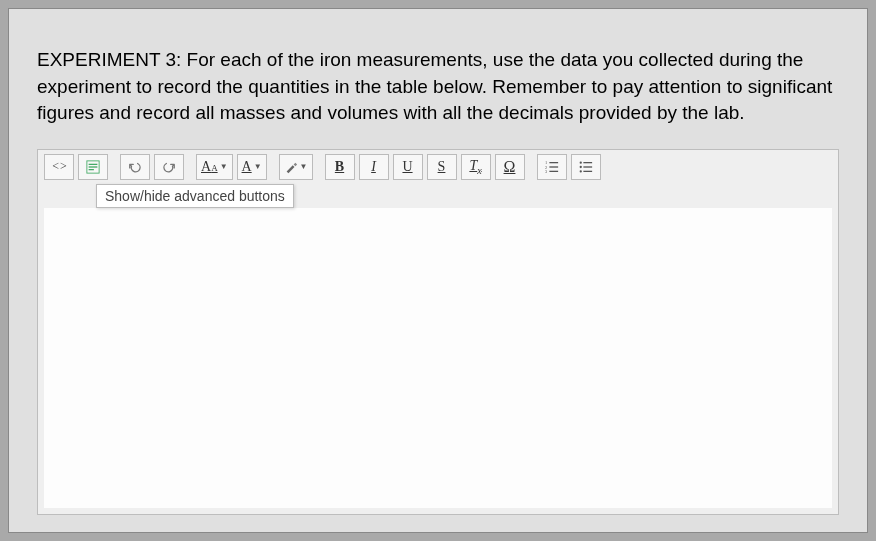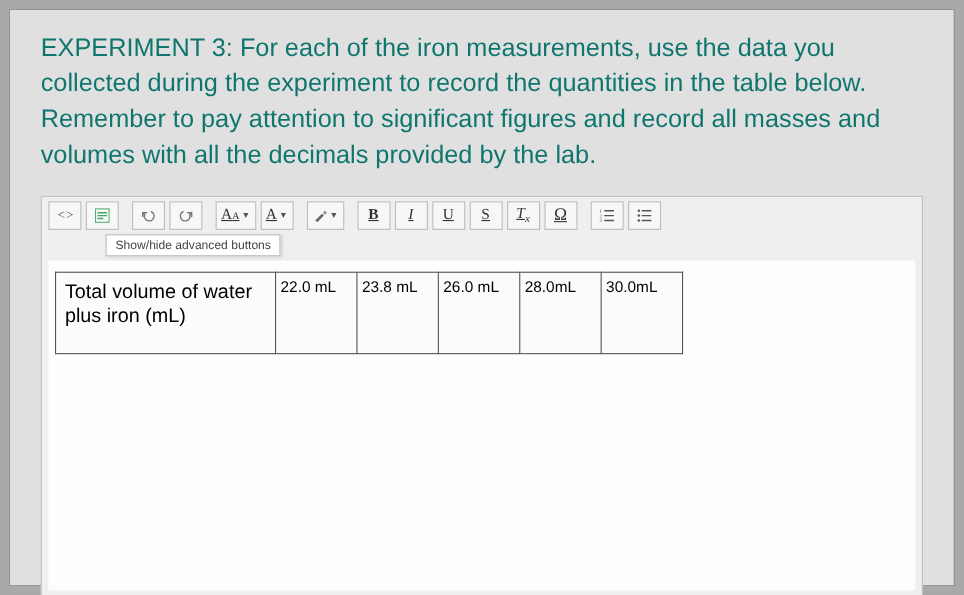--- a/index.html
+++ b/index.html
@@ -13,24 +13,25 @@
     }
     .page {
       background: #e0e0e0;
       margin: 8px;
       border: 1px solid #888;
       height: 525px;
       padding: 18px 28px;
       position: relative;
     }
     .instructions {
-      font-size: 23px;
+      font-size: 19px;
       line-height: 1.4;
-      color: #0f766e;
+      color: #000000;
       margin-bottom: 22px;
+      margin-top: 20px;
     }
     .exp-label { text-transform: uppercase; }
     .editor-wrap {
       background: #efefef;
       border: 1px solid #bdbdbd;
       padding: 0;
     }
     .toolbar {
       display: flex;
       align-items: center;
@@ -54,21 +55,21 @@
     }
     .tbtn.group-gap { margin-left: 8px; }
     .tbtn .dd { font-size: 8px; margin-left: 2px; color: #555; }
     .icon-svg { width: 14px; height: 14px; }
     .tooltip {
       position: absolute;
       left: 58px;
       top: 34px;
       background: #fff;
       border: 1px solid #bbb;
-      font-size: 11px;
+      font-size: 14px;
       color: #444;
       padding: 3px 8px;
       box-shadow: 1px 1px 3px rgba(0,0,0,0.15);
       z-index: 5;
     }
     .canvas {
       background: #fdfdfd;
       margin: 28px 6px 6px 6px;
       min-height: 300px;
       padding: 10px 6px;
@@ -193,25 +194,17 @@
           <line x1="5" y1="13" x2="15" y2="13" stroke="#555" stroke-width="1.5"></line>
         </svg>
       </div>
 
       <div class="tooltip">Show/hide advanced buttons</div>
     </div>
 
     <div class="canvas">
       <table class="data">
         <tbody>
-            <tr>
-          <td class="rowhead">Total volume of water plus iron (mL)</td>
-          <td class="val">22.0 mL</td>
-          <td class="val">23.8 mL</td>
-          <td class="val">26.0 mL</td>
-          <td class="val">28.0mL</td>
-          <td class="val">30.0mL</td>
-        </tr>
       </tbody>
         </table>
     </div>
   </div>
 </div>
 
 </body></html>

